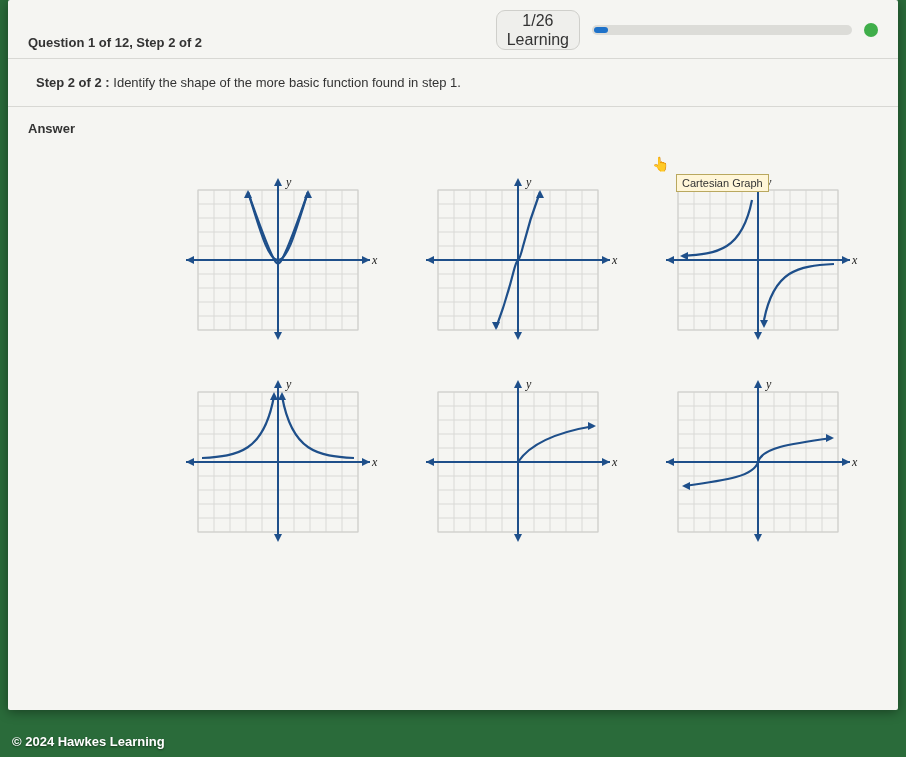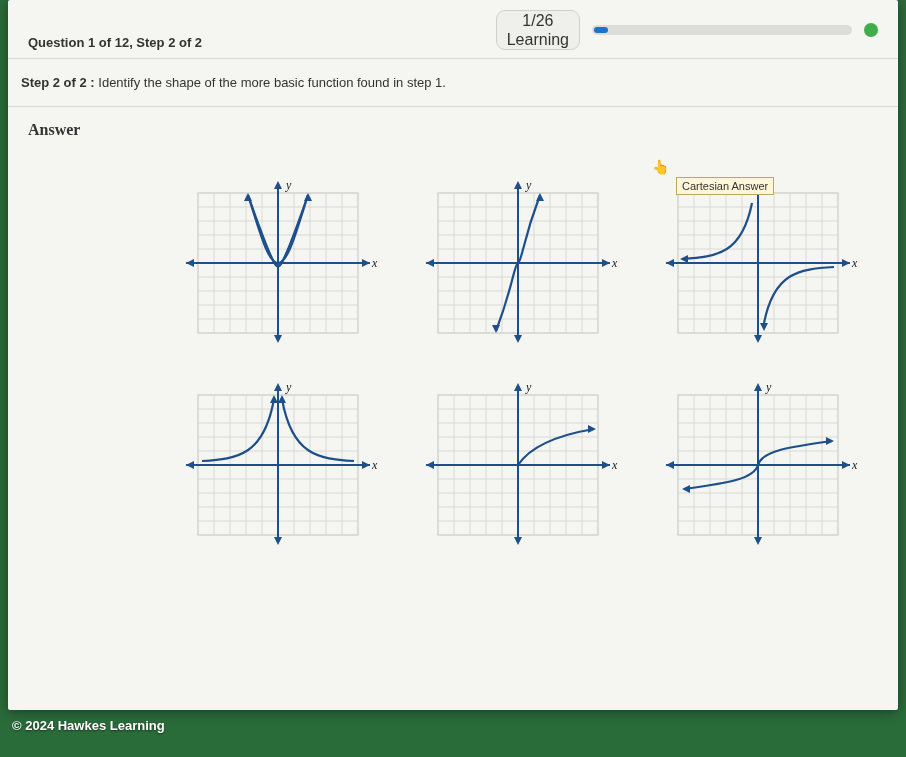--- a/index.html
+++ b/index.html
@@ -74,32 +74,31 @@
 .equation-row {
   text-align: center;
   padding: 14px 0 10px;
   font-family: 'Times New Roman', serif;
   font-size: 16px;
   color: #222;
   border-bottom: 1px solid #d8d8d4;
 }
 .equation-row sup { font-size: 11px; }
 .step-row {
-  padding: 16px 13px;
+  padding: 16px 28px;
   font-size: 13px;
   color: #333;
   border-bottom: 1px solid #d8d8d4;
 }
 .step-row b { font-weight: bold; }
 .answer-label {
   padding: 14px 20px 4px;
-  font-size: 16px;
+  font-size: 13px;
   font-weight: bold;
   color: #333;
-  font-family: Liberation Serif, serif;
 }
 .graphs-area {
   flex: 1;
   display: flex;
   flex-direction: column;
   gap: 28px;
   padding: 30px 40px 20px 170px;
 }
 .graph-row {
   display: flex;
@@ -123,21 +122,21 @@
 }
 .cursor-hand {
   position: absolute;
   top: -14px;
   left: -6px;
   font-size: 14px;
   z-index: 6;
 }
 .footer {
   position: absolute;
-  bottom: 24px;
+  bottom: 8px;
   left: 12px;
   color: #fff;
   font-size: 13px;
   font-weight: bold;
   text-shadow: 0 1px 2px rgba(0,0,0,0.5);
 }
 svg .grid line { stroke: #d9d9d6; stroke-width: 1; }
 svg .border { fill: none; stroke: #cfcfcb; stroke-width: 1; }
 svg .axis { stroke: #1e4f8a; stroke-width: 2; fill: none; }
 svg .curve { stroke: #1e4f8a; stroke-width: 2.2; fill: none; }
@@ -251,21 +250,21 @@
           <path class="curve" d="M 78 158 C 96 110, 96 92, 100 90 C 104 88, 104 70, 122 22"></path>
           <polygon points="78,160 74,152 82,152" fill="#1e4f8a"></polygon>
           <polygon points="122,20 118,28 126,28" fill="#1e4f8a"></polygon>
           <text class="lbl" x="108" y="16">y</text>
           <text class="lbl" x="194" y="94">x</text>
         </svg>
       </div>
 
       <div class="graph-cell">
         <div class="cursor-hand">👆</div>
-        <div class="tooltip">Cartesian Answer</div>
+        <div class="tooltip">Cartesian Graph</div>
         <svg width="200" height="170" viewBox="0 0 200 170">
           <g class="grid">
             <line x1="20" y1="20" x2="20" y2="160"></line>
               <line x1="36" y1="20" x2="36" y2="160"></line>
               <line x1="52" y1="20" x2="52" y2="160"></line>
               <line x1="68" y1="20" x2="68" y2="160"></line>
               <line x1="84" y1="20" x2="84" y2="160"></line>
               <line x1="100" y1="20" x2="100" y2="160"></line>
               <line x1="116" y1="20" x2="116" y2="160"></line>
               <line x1="132" y1="20" x2="132" y2="160"></line>

